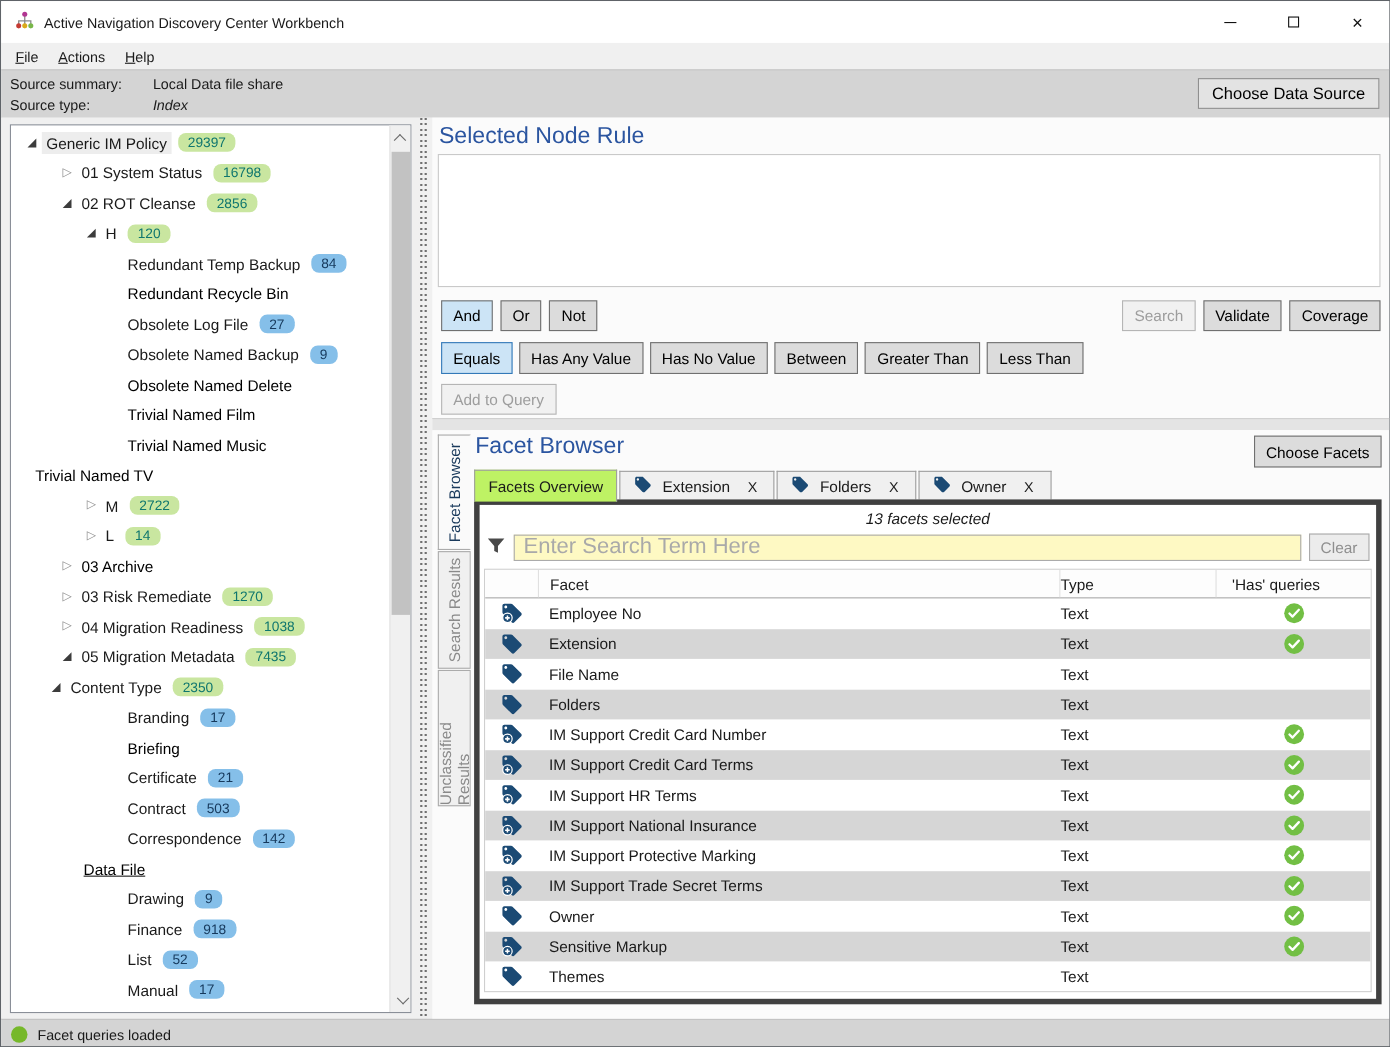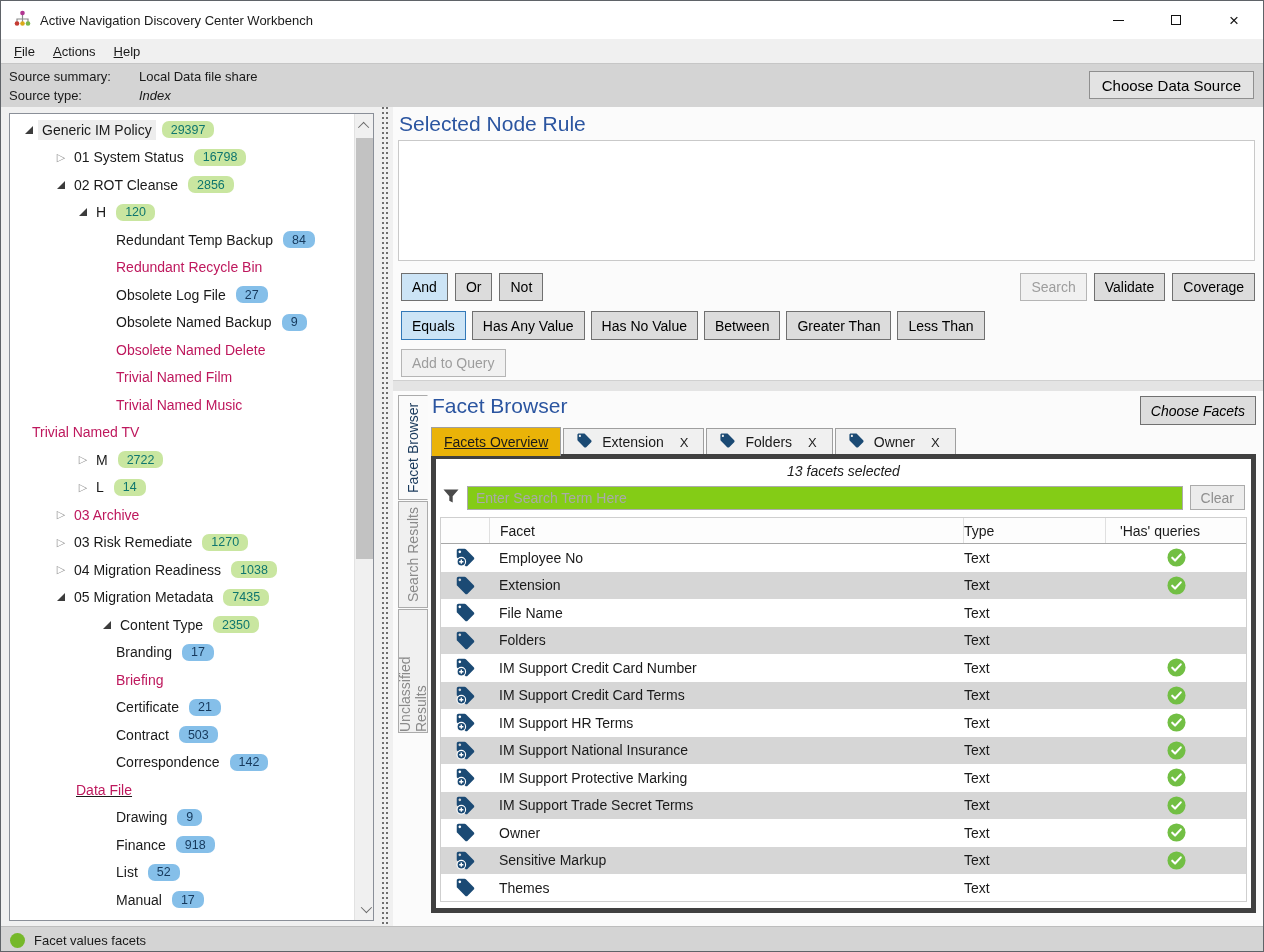--- a/index.html
+++ b/index.html
@@ -33,21 +33,21 @@
 
   
   .tree-panel { position:absolute; left:8px; top:6px; width:365px; height:808px; background:#fff; border:1px solid #8a8f98; }
   .tree { position:absolute; left:0; top:2px; right:20px; bottom:0; overflow:hidden; }
   .tree-row { height:27.5px; display:flex; align-items:center; font-size:14px; white-space:nowrap; }
   .tree-exp-slot { width:18px; flex:0 0 18px; display:flex; align-items:center; justify-content:center; }
   .exp-expanded { width:0; height:0; border-right:8px solid #3c3c3c; border-top:8px solid transparent; }
   .exp-collapsed2 { color:#8f8f8f; font-size:11px; line-height:1; }
   .tree-label { padding:2px 4px; }
   .tree-label.selected { background:#ededed; }
-  .tree-label.dim { color:#be185d; }
+  .tree-label.dim { color:#000000; }
   .badge { margin-left:6px; border-radius:7px; padding:1.5px 9px; font-size:12.5px; }
   .badge.green { background:#c9e6a0; color:#0f766e; }
   .badge.blue  { background:#85bfe9; color:#16395c; }
 
   
   .tree-scroll { position:absolute; right:0; top:0; width:19px; height:100%; background:#f0f0f0; border-left:1px solid #e2e2e2; }
   .scroll-arrow { position:absolute; left:0; width:19px; height:19px; display:flex; align-items:center; justify-content:center; }
   .scroll-arrow.up { top:2px; } .scroll-arrow.down { bottom:2px; }
   .chev { width:8px; height:8px; border-left:1.5px solid #6a6a6a; border-top:1.5px solid #6a6a6a; }
   .chev.up { transform:rotate(45deg) translateY(2px); }
@@ -80,33 +80,33 @@
   .hsplitter { position:absolute; left:0; right:0; top:273px; height:11px; background:#e4e4e4; border-top:1px solid #d0d0d0; }
 
   
   .facet-section { position:absolute; left:0; right:0; top:284px; bottom:0; }
   .side-tabs { position:absolute; left:5px; top:4px; width:30px; }
   .side-tab { width:30px; border:1px solid #ababab; background:#f0f0f0; color:#8a8a8a; display:flex; align-items:center; justify-content:center; writing-mode:vertical-rl; transform:rotate(180deg); font-size:14px; margin-bottom:1px; }
   .side-tab.active { background:#fafafa; color:#1a3a5c; border-left-color:#fafafa; font-weight:400; }
 
   .facet-main { position:absolute; left:35px; right:7px; top:0; bottom:13px; background:#fbfbfb; }
   .facet-title { position:absolute; left:4px; top:3px; font-size:21px; font-weight:300; color:#2b55a0; }
-  .choose-facets-btn { position:absolute; right:0px; top:5px; height:29px;font-style:italic; }
+  .choose-facets-btn { position:absolute; right:0px; top:5px; height:29px; }
 
   .ftabs { position:absolute; left:3px; top:36px; height:28px; display:flex; }
   .ftab { height:27px; margin-top:1px; border:1px solid #9f9f9f; border-bottom:none; background:#f0f0f0; display:flex; align-items:center; padding:0 12px; gap:9px; font-size:14px; }
   .ftab + .ftab { margin-left:2px; }
-  .ftab.active { background:#eab308; height:29px; margin-top:0; position:relative; z-index:2;text-decoration:underline; }
+  .ftab.active { background:#bef264; height:29px; margin-top:0; position:relative; z-index:2; }
   .ftab .tab-close { margin-left:4px; font-size:13px; color:#222; padding:0 3px; }
   .ftab svg { flex:0 0 auto; }
 
   .facet-box { position:absolute; left:3px; right:0; top:63px; bottom:0; background:#fff; border:5px solid #404040; }
   .facet-summary { position:absolute; top:4px; left:0; right:0; text-align:center; font-style:italic; font-size:14px; }
   .search-row { position:absolute; top:26px; left:6px; right:6px; height:25px; display:flex; align-items:center; gap:7px; }
-  .search-input { flex:1; height:24px; border:1px solid #ababab; padding:0 8px; font-size:14px; font-family:inherit; color:#1a1a1a; background:#84cc16; }
+  .search-input { flex:1; height:24px; border:1px solid #ababab; padding:0 8px; font-size:20px; font-family:inherit; color:#1a1a1a; background:#fef9c3; }
   .search-input::placeholder { color:#a9a9a9; }
   .clear-btn { height:25px; padding:0 10px; background:#ececec; color:#8f8f8f; border:1px solid #ababab; font-size:14px; display:flex; align-items:center; }
 
   .facet-table { position:absolute; top:58px; left:4px; right:4px; bottom:6px; border:1px solid #cfcfcf; overflow:hidden; }
   .ft-header { display:flex; height:26px; align-items:center; border-bottom:1px solid #a8a8a8; background:#fdfdfd; font-size:14px; }
   .ft-row { display:flex; height:27.5px; align-items:center; font-size:14px; }
   .ft-row.alt { background:#d6d6d6; }
   .col-icon { flex:0 0 48px; display:flex; justify-content:center; align-items:center; }
   .col-facet { flex:1 1 auto; padding-left:10px; }
   .col-type { flex:0 0 142px; }
@@ -267,21 +267,21 @@
             <span class="tree-label">04 Migration Readiness</span>
             <span class="badge green">1038</span>
           </div>
           <div class="tree-row" style="padding-left: 42px;">
             <span class="tree-exp-slot">
               <span class="exp-expanded"></span>
             </span>
             <span class="tree-label">05 Migration Metadata</span>
             <span class="badge green">7435</span>
           </div>
-          <div class="tree-row" style="padding-left: 88px;">
+          <div class="tree-row" style="padding-left: 32px;">
             <span class="tree-exp-slot">
               <span class="exp-expanded"></span>
             </span>
             <span class="tree-label">Content Type</span>
             <span class="badge green">2350</span>
           </div>
           <div class="tree-row" style="padding-left: 84px;">
             <span class="tree-exp-slot"></span>
             <span class="tree-label">Branding</span>
             <span class="badge blue">17</span>
@@ -626,15 +626,15 @@
                 </div>
             </div>
           </div>
         </div>
       </div>
     </div>
   </div>
 
   <div class="statusbar">
     <span class="status-dot"></span>
-    <span>Facet values facets</span>
+    <span>Facet queries loaded</span>
   </div>
 </div>
 
 </body></html>

